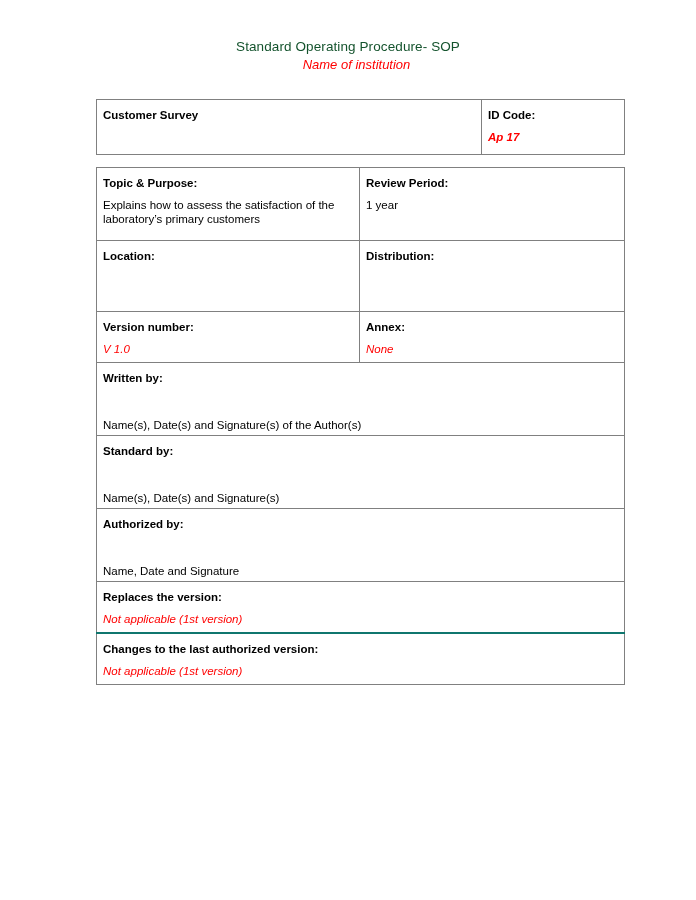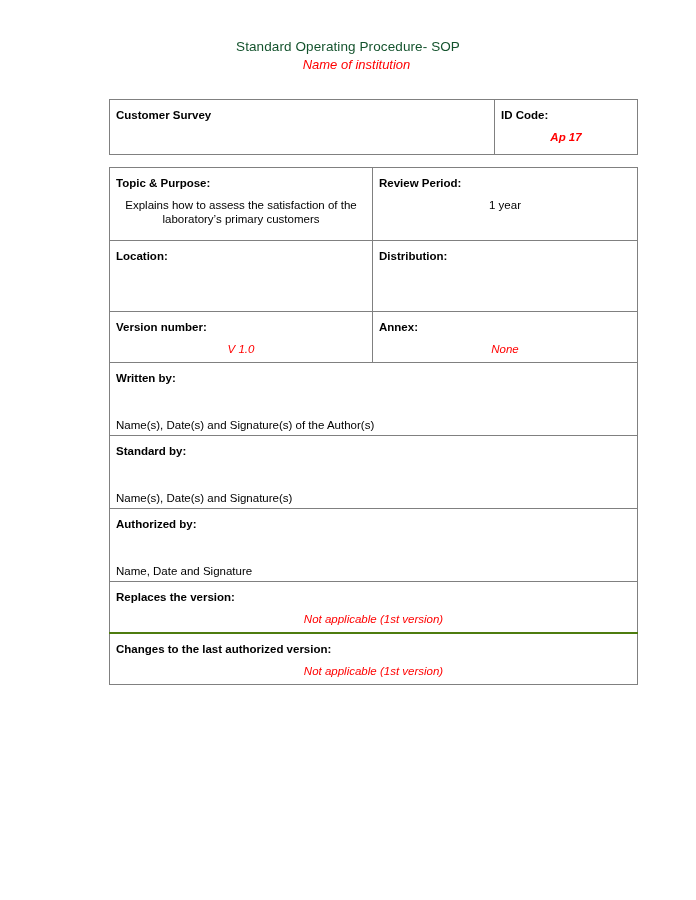--- a/index.html
+++ b/index.html
@@ -43,21 +43,21 @@
     line-height: 17px;
     font-style: italic;
     color: #ff0000;
     margin-top: 1px;
     padding-left: 17px;
   }
 
   
   .sop-table {
     position: absolute;
-    left: 109px;
+    left: 96px;
     width: 504px;
     border-collapse: collapse;
     table-layout: fixed;
     font-size: 11.5px;
   }
   .sop-table td {
     border: 1px solid #808080;
     vertical-align: top;
     padding: 8px 6px 6px 6px;
     line-height: 14px;
@@ -78,21 +78,20 @@
     font-weight: bold;
     font-size: 11.5px;
     display: block;
     line-height: 15px;
   }
   .value {
     display: block;
     font-size: 11.5px;
     line-height: 14px;
     margin-top: 7px;
-    text-align: center;
   }
   .value.red {
     color: #ff0000;
     font-style: italic;
   }
   .value.red-bold {
     color: #ff0000;
     font-style: italic;
     font-weight: bold;
   }
@@ -110,21 +109,21 @@
     bottom: 3px;
     font-size: 11.5px;
     line-height: 14px;
     color: #000000;
   }
 
   .tall-blank { height: 56px; }
   .short-row td { height: 28px; }
 
   .row-thick td {
-    border-top: 2px solid #4d7c0f;
+    border-top: 2px solid #0f766e;
   }
 </style>
 </head>
 <body>
 
 <div class="page">
 
   <div class="doc-header">
     <div class="doc-title">Standard Operating Procedure- SOP</div>
     <div class="doc-subtitle">Name of institution</div>

